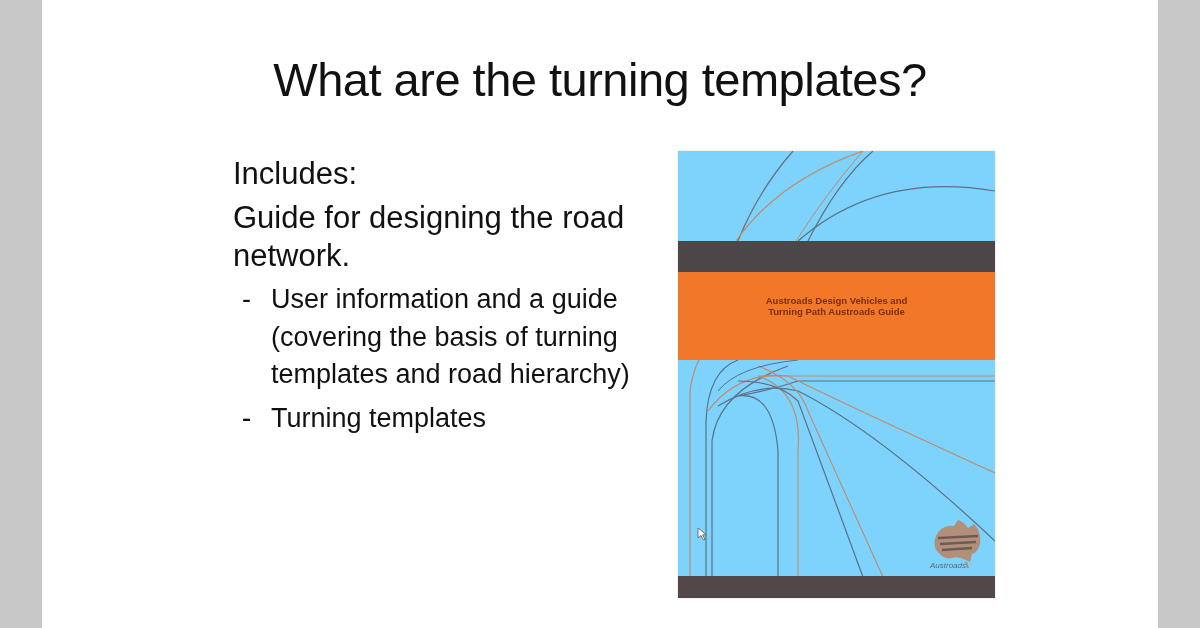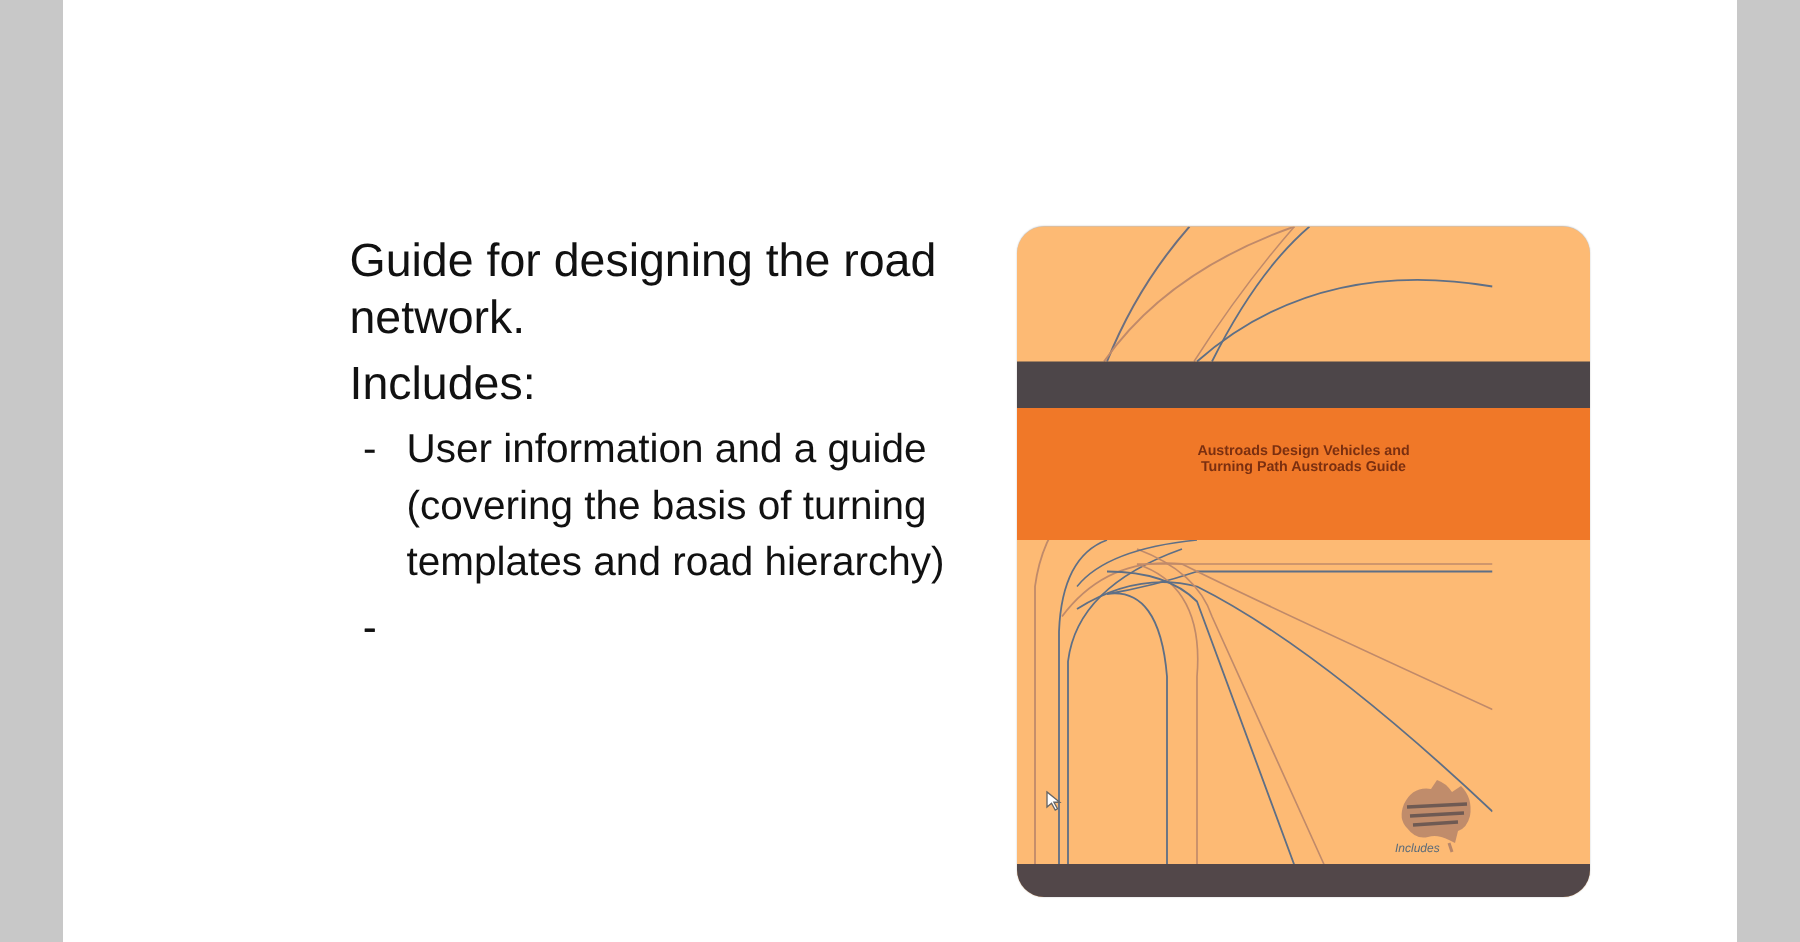--- a/index.html
+++ b/index.html
@@ -19,24 +19,23 @@
     }
     .body-text {
       position: absolute; left: 191px; top: 155px; width: 420px;
       color: #111;
     }
     .para { font-size: 31px; line-height: 38px; margin: 0 0 6px 0; }
     .bullets { list-style: none; margin: 4px 0 0 0; padding: 0; }
     .bullet { position: relative; padding-left: 38px; font-size: 27px; line-height: 37.5px; margin-bottom: 6px; }
     .bullet .dash { position: absolute; left: 9px; top: 0; }
     .cover {
-      position: absolute; left: 636px; top: 151px; width: 382px; height: 447px;
-      background: #fdba74; overflow: hidden;
+      position: absolute; left: 636px; top: 151px; width: 317px; height: 447px;
+      background: #7dd3fc; overflow: hidden;
       box-shadow: 0 0 1px rgba(0,0,0,0.3);
-      border-radius: 18px;
     }
     .cover svg.lines { position: absolute; left: 0; top: 0; }
     .band-dark-top { position: absolute; left: 0; top: 90px; width: 100%; height: 31px; background: #4d4649; }
     .band-orange {
       position: absolute; left: 0; top: 121px; width: 100%; height: 88px; background: #f07828;
       display: flex; flex-direction: column; align-items: center; justify-content: flex-start;
     }
     .band-orange .cover-title {
       margin-top: 23px; font-size: 9.5px; font-weight: bold; color: #7a2f10;
       text-align: center; line-height: 11px;
@@ -45,34 +44,36 @@
     .logo { position: absolute; left: 250px; top: 365px; width: 60px; height: 58px; }
     .logo-text {
       position: absolute; left: 252px; top: 410px; font-size: 8px; font-style: italic; color: #5a6b7a;
     }
     .cursor { position: absolute; left: 655px; top: 527px; width: 12px; height: 14px; }
   </style>
 </head>
 <body>
 
 <div class="slide">
+  <div class="title">What are the turning templates?</div>
 
   <div class="body-text">
+    <p class="para">Includes:</p>
     <p class="para">Guide for designing the road network.</p>
-    <p class="para">Includes:</p>
     <ul class="bullets">
       <li class="bullet">
         <span class="dash">-</span>
         <span>User information and a guide (covering the basis of turning templates and road hierarchy)</span>
       </li>
       <li class="bullet">
         <span class="dash">-</span>
       </li>
       <li class="bullet">
         <span class="dash">-</span>
+        <span>Turning templates</span>
       </li>
     </ul>
   </div>
 
   <div class="cover">
     <svg class="lines" width="317" height="447" viewBox="0 0 317 447" fill="none">
 
       <path d="M60 90 Q 80 40 115 0" stroke="#6b6f80" stroke-width="1.3"></path>
       <path d="M58 90 Q 100 30 185 0" stroke="#c08a6a" stroke-width="1.3"></path>
       <path d="M118 90 Q 150 40 185 0" stroke="#c08a6a" stroke-width="1"></path>
@@ -95,20 +96,20 @@
       <div class="cover-title">
         <div>Austroads Design Vehicles and</div>
         <div>Turning Path Austroads Guide</div>
       </div>
     </div>
     <svg class="logo" viewBox="0 0 60 58">
       <path d="M8 20 Q 14 8 26 10 L 30 4 Q 36 6 40 12 L 46 8 Q 54 16 52 28 Q 50 36 44 38 L 42 46 L 38 44 Q 30 40 24 42 Q 16 44 10 36 Q 4 30 8 20 Z" fill="#b9876a" opacity="0.9"></path>
       <path d="M10 22 L 50 20 M 12 28 L 48 26 M 14 34 L 44 32" stroke="#4d4649" stroke-width="2.5" opacity="0.7"></path>
       <path d="M38 46 L 40 52" stroke="#b9876a" stroke-width="2"></path>
     </svg>
-    <div class="logo-text">Includes</div>
+    <div class="logo-text">Austroads</div>
     <div class="band-dark-bottom"></div>
   </div>
 
   <svg class="cursor" viewBox="0 0 12 14">
     <path d="M1 1 L1 11 L4 8.5 L6.5 13 L8 12.2 L5.6 7.8 L9.5 7.8 Z" fill="#ffffff" stroke="#666" stroke-width="0.9"></path>
   </svg>
 </div>
 
 </body></html>

